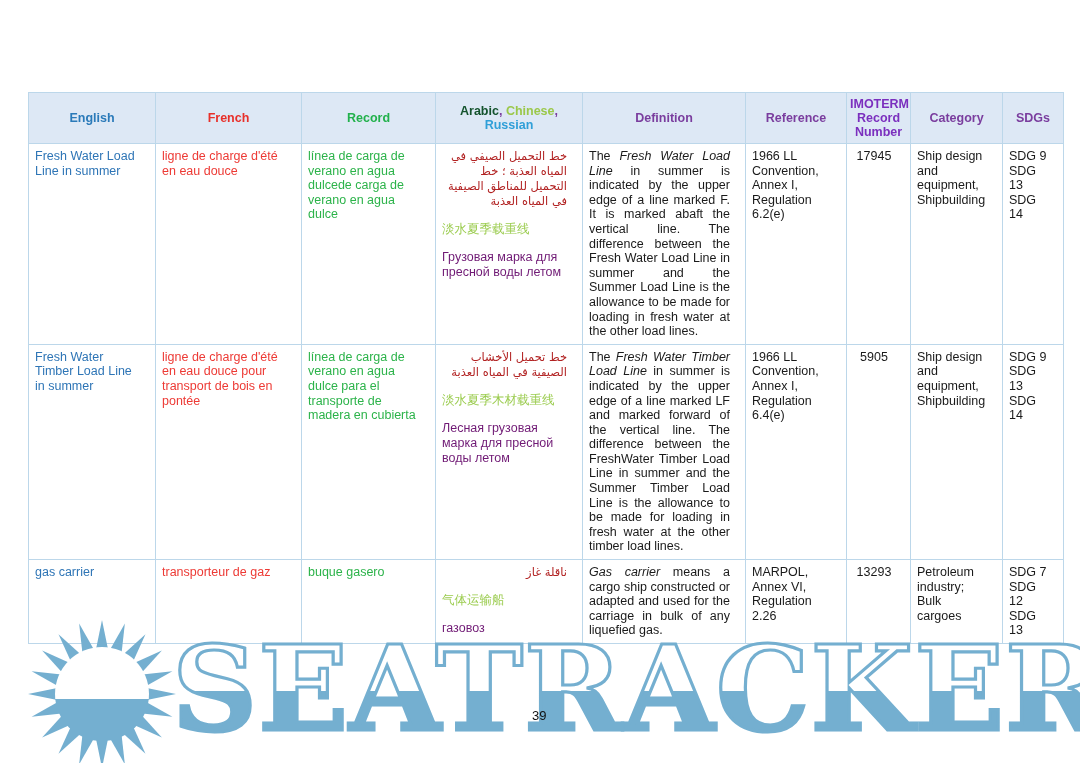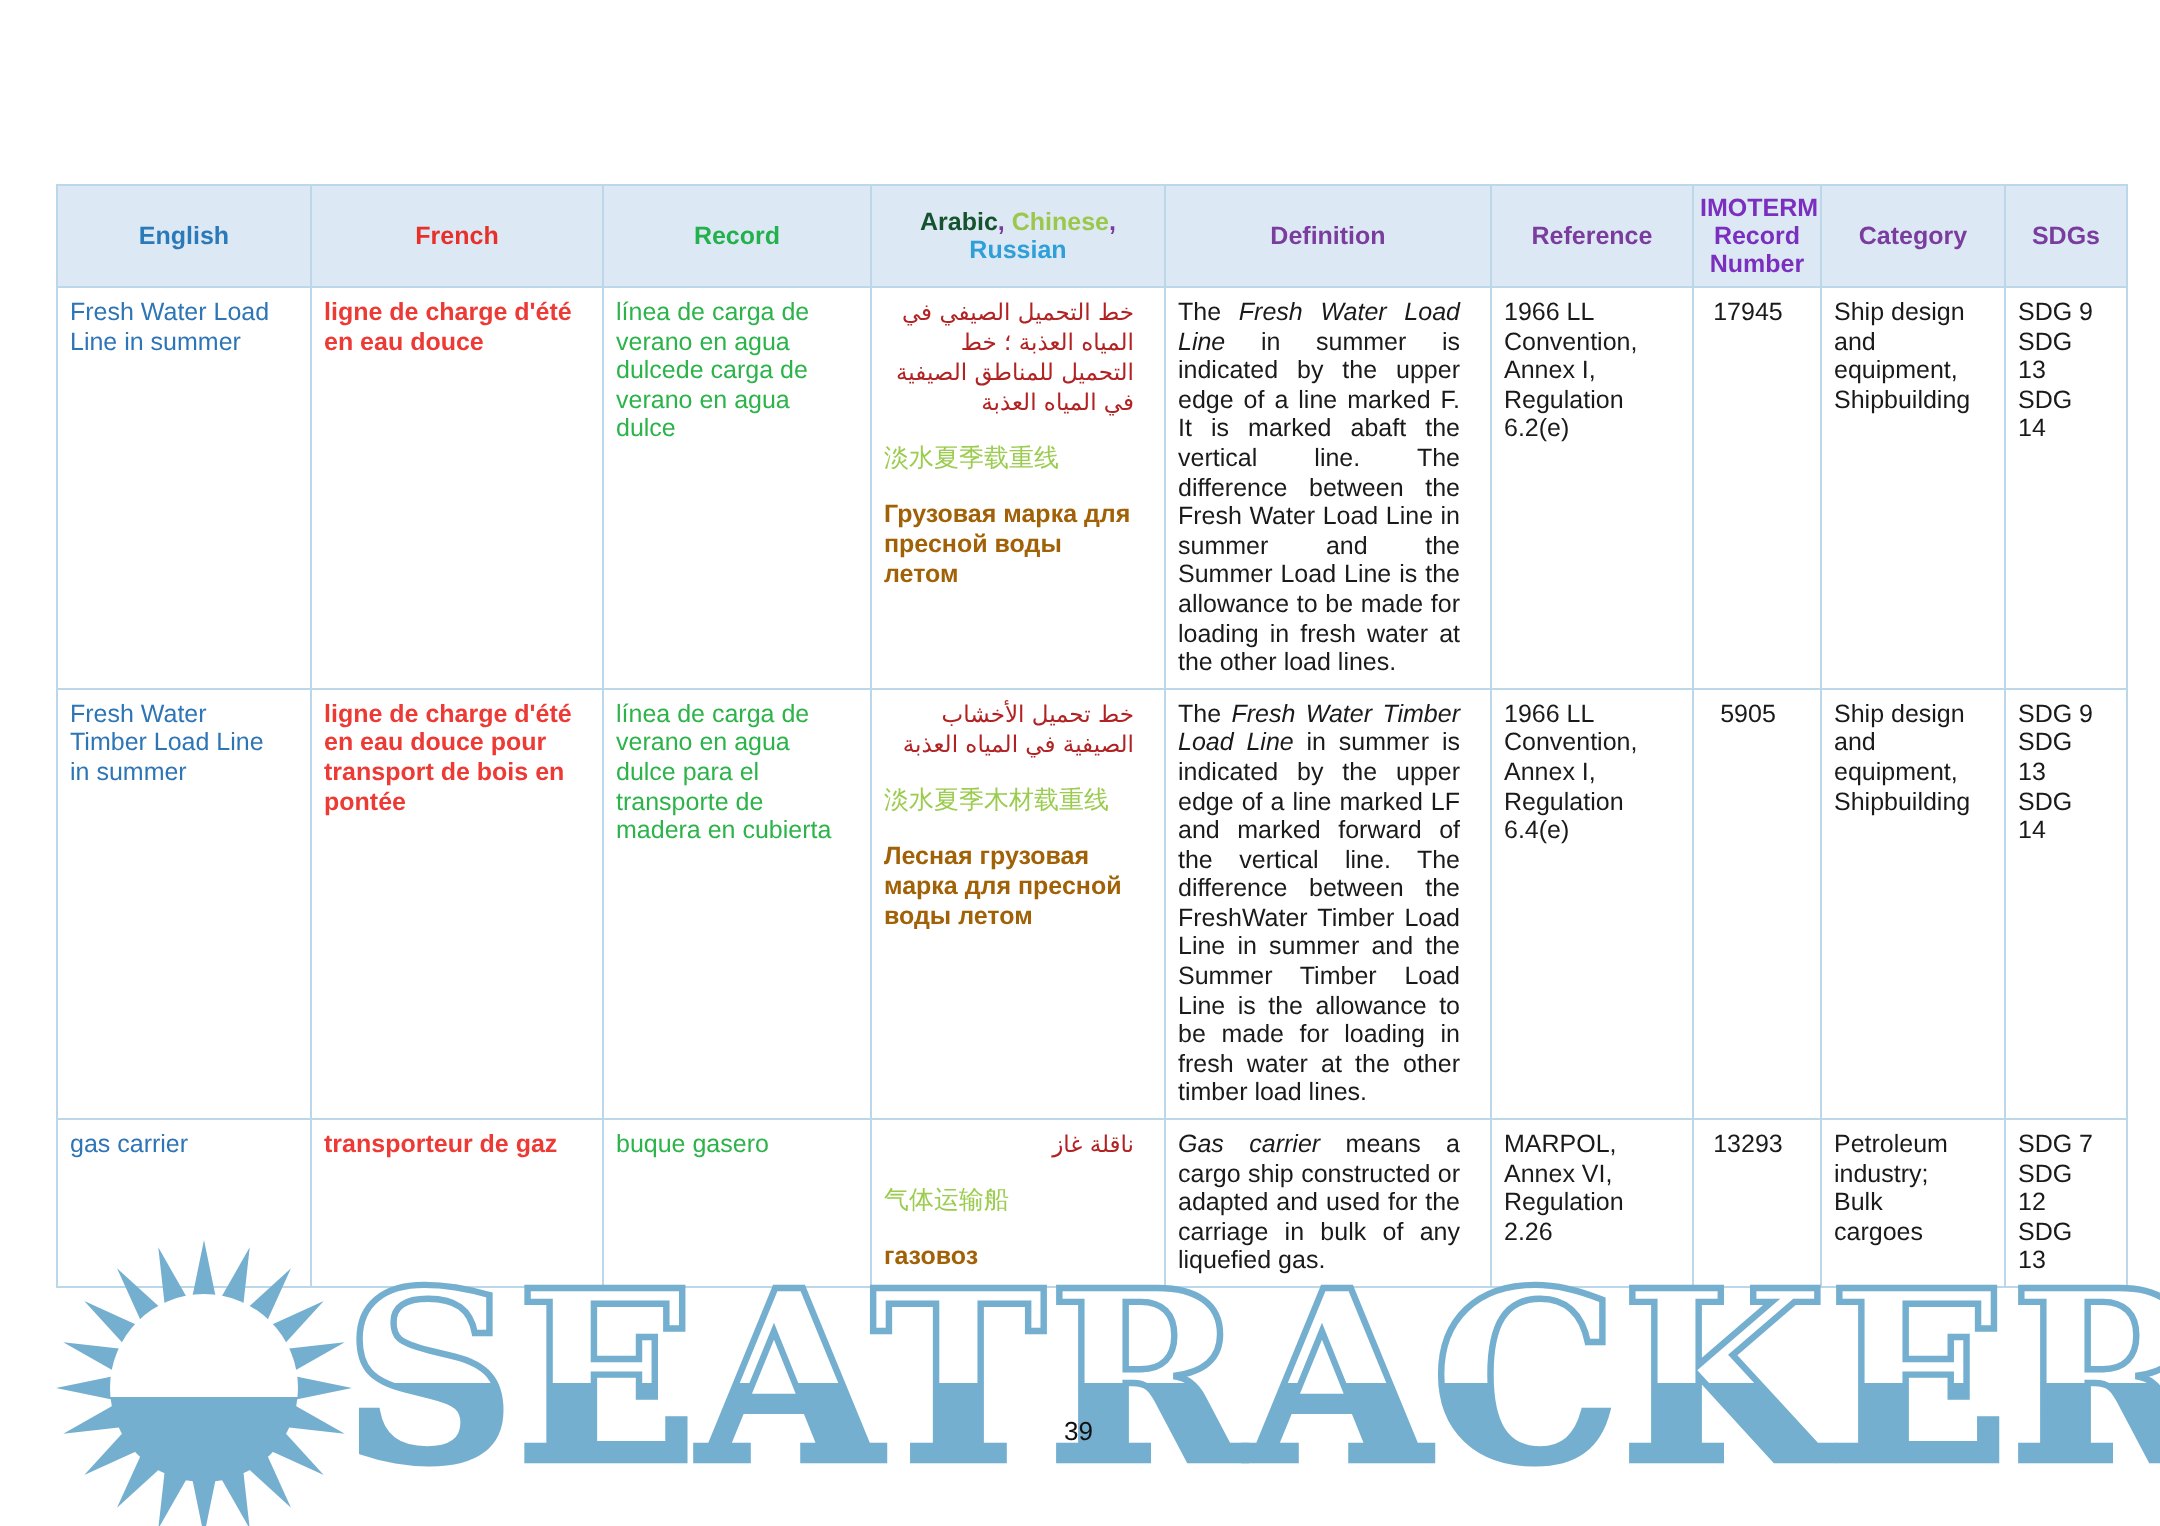--- a/index.html
+++ b/index.html
@@ -39,31 +39,31 @@
   .h-es{color:#22b14c;}
   .h-ar{color:#14532d;}
   .h-zh{color:#9bc84a;}
   .h-ru{color:#2f9fd8;}
   .h-pl{color:#7a3d9e;}
   .h-imo{color:#7b2fbe;}
 
   
   td{font-size:12.5px;line-height:14.6px;}
   td.c-en{color:#2e75b6;}
-  td.c-fr{color:#ed3a35;font-weight:bold;}
+  td.c-fr{color:#ed3a35;}
   td.c-es{color:#2cb34a;}
   td.c-plain{color:#1a1a1a;}
   td.c-def{color:#1a1a1a;text-align:justify;text-justify:inter-word;}
   td.c-num{color:#1a1a1a;text-align:center;}
 
   .ar{color:#b22222;direction:rtl;text-align:right;font-size:11.5px;line-height:15px;
       font-family:"DejaVu Sans","Liberation Sans",sans-serif;}
   .zh{color:#9bcc4f;font-size:12.5px;line-height:16px;margin-top:12px;
       font-family:"DejaVu Sans","Liberation Sans",sans-serif;}
-  .ru{color:#a16207;font-size:12.5px;line-height:15px;margin-top:13px;font-weight:bold;}
+  .ru{color:#701a75;font-size:12.5px;line-height:15px;margin-top:13px;}
 
   em.it{font-style:italic;}
 
   
   col.w-en{width:127px;}
   col.w-fr{width:146px;}
   col.w-es{width:134px;}
   col.w-arzhru{width:147px;}
   col.w-def{width:163px;}
   col.w-ref{width:101px;}

